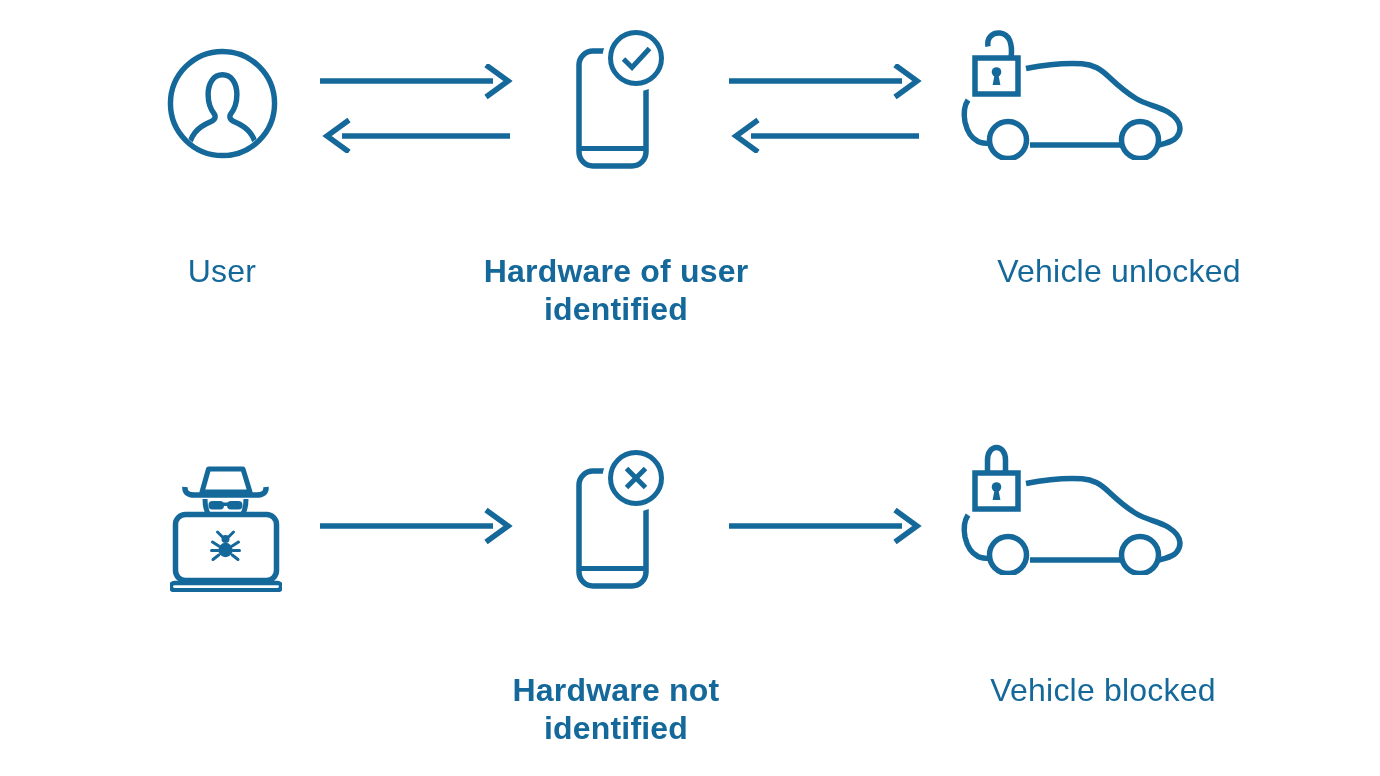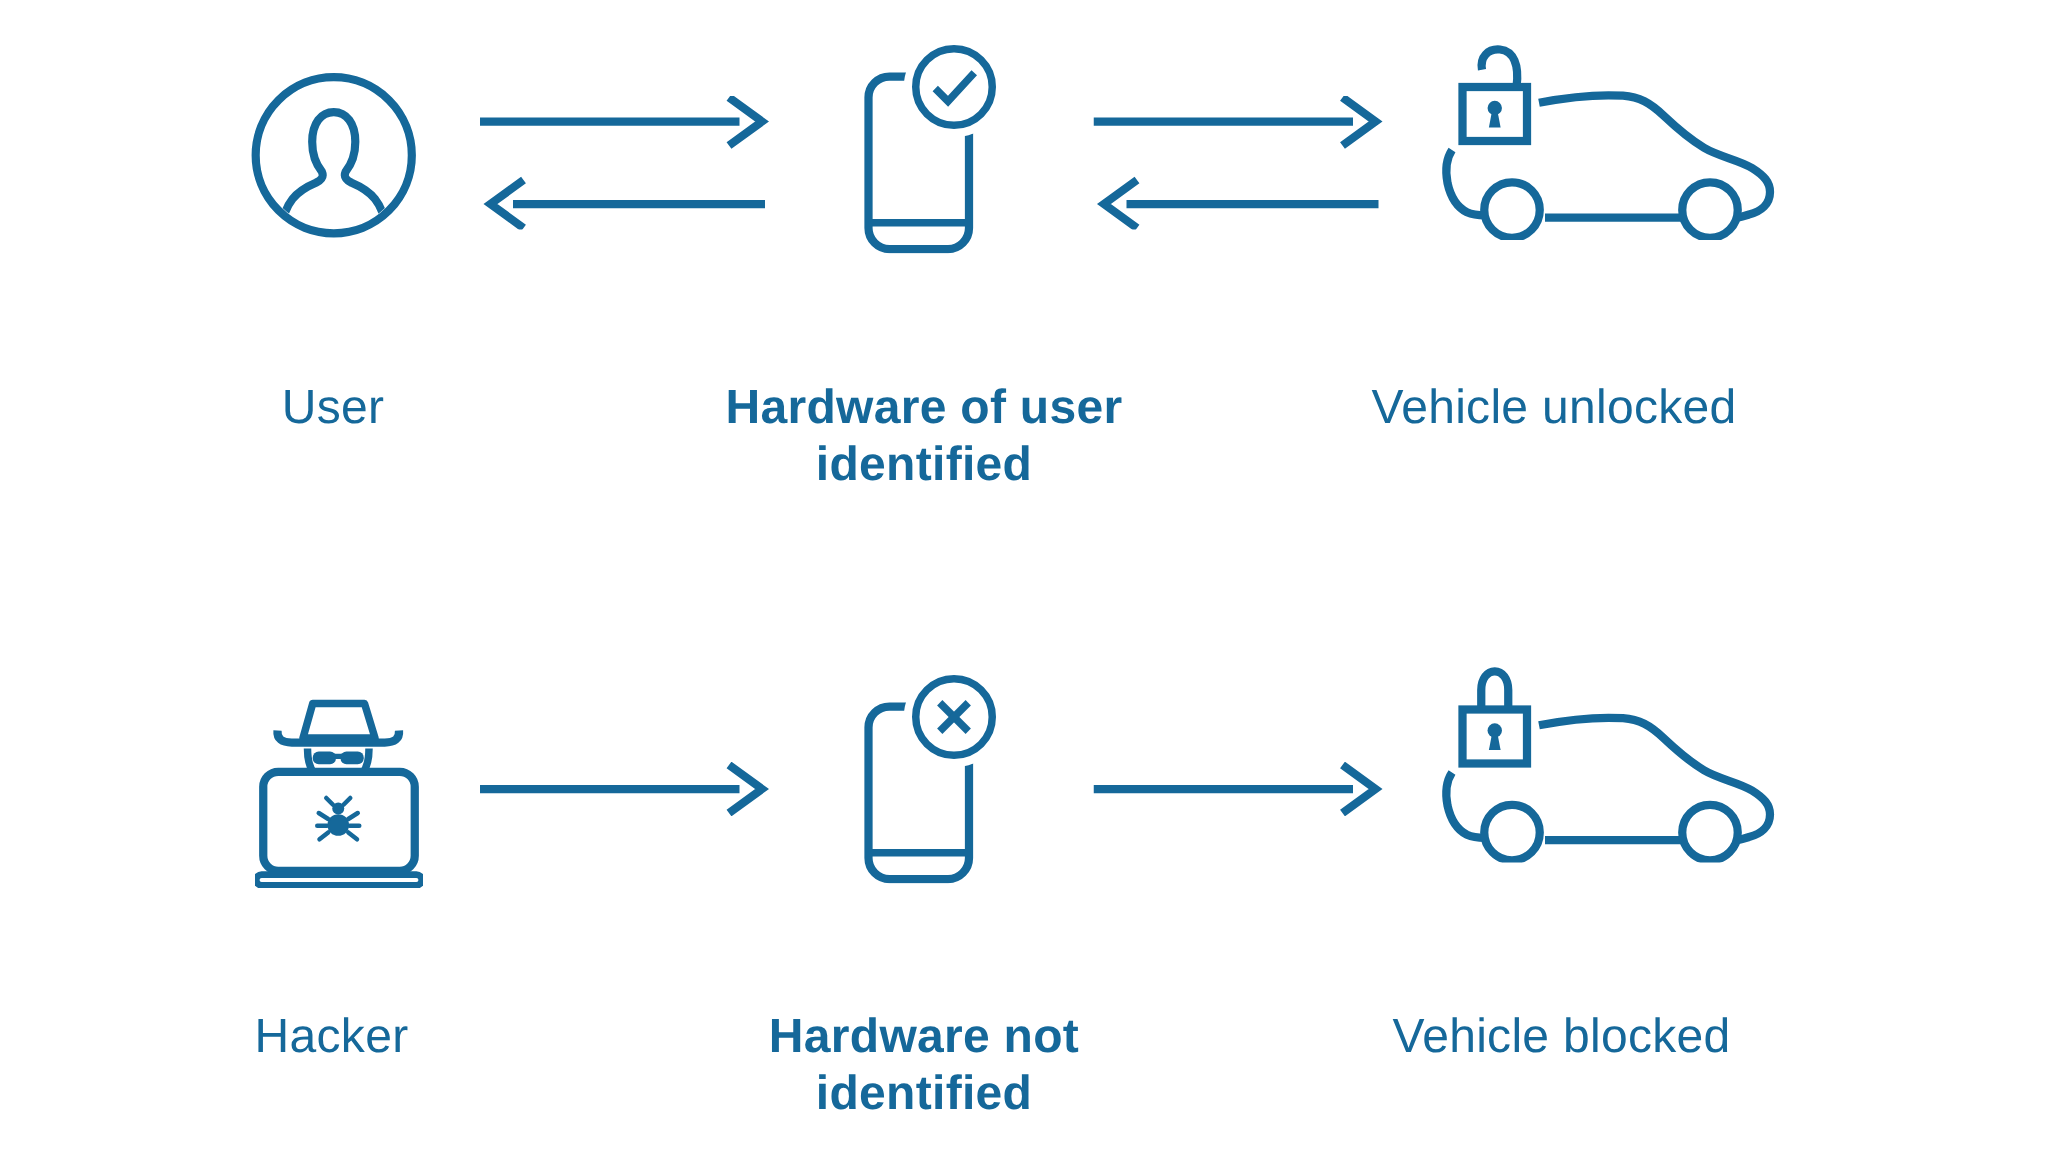--- a/index.html
+++ b/index.html
@@ -82,21 +82,21 @@
 
       <g fill="currentColor" stroke="none">
         <circle cx="40.5" cy="44" r="4.8"></circle>
         <path d="M 38.6 46.5 L 36.6 57 H 44.4 L 42.4 46.5 Z"></path>
       </g>
     </svg>
   </div>
 
   <div class="node-label" style="left:122px; top:252px; width:200px;">User</div>
   <div class="node-label" style="left:466px; top:252px; width:300px;font-weight:bold;">Hardware of user identified</div>
-  <div class="node-label" style="left:886px; top:252px; width:300px;text-align:center;">Vehicle unlocked</div>
+  <div class="node-label" style="left:969px; top:252px; width:300px;text-align:center;">Vehicle unlocked</div>
 
   <div class="icon" style="left:170px; top:466px;">
     <svg width="112" height="126" viewBox="0 0 112 126" fill="none" stroke="currentColor" stroke-width="5">
 
       <path d="M 38.5 3 H 73 L 80 26 H 32 Z" stroke-linejoin="round"></path>
 
       <path d="M 15 21 C 14.5 26.5 18 29 24.5 29 L 86.5 29 C 93 29 96.5 26.5 96 21" stroke-width="5.5"></path>
 
       <path d="M 35 33 C 35 40 36 45 39 49"></path>
       <path d="M 76 33 C 76 40 75 45 72 49"></path>
@@ -165,17 +165,16 @@
 
       <path d="M 31.5 30 V 17 C 31.5 9.5 35.5 4.5 40.5 4.5 C 45.5 4.5 49.5 9.5 49.5 17 V 30"></path>
       <rect x="19" y="30" width="43" height="36" fill="#ffffff"></rect>
       <g fill="currentColor" stroke="none">
         <circle cx="40.5" cy="44" r="4.8"></circle>
         <path d="M 38.6 46.5 L 36.6 57 H 44.4 L 42.4 46.5 Z"></path>
       </g>
     </svg>
   </div>
 
-  <div class="node-label" style="left:121px; top:671px; width:200px;">Hacker</div>
   <div class="node-label" style="left:466px; top:671px; width:300px;font-weight:bold;">Hardware not identified</div>
-  <div class="node-label" style="left:891px; top:671px; width:300px;">Vehicle blocked</div>
+  <div class="node-label" style="left:953px; top:671px; width:300px;">Vehicle blocked</div>
 
 </div>
 
 </body></html>

